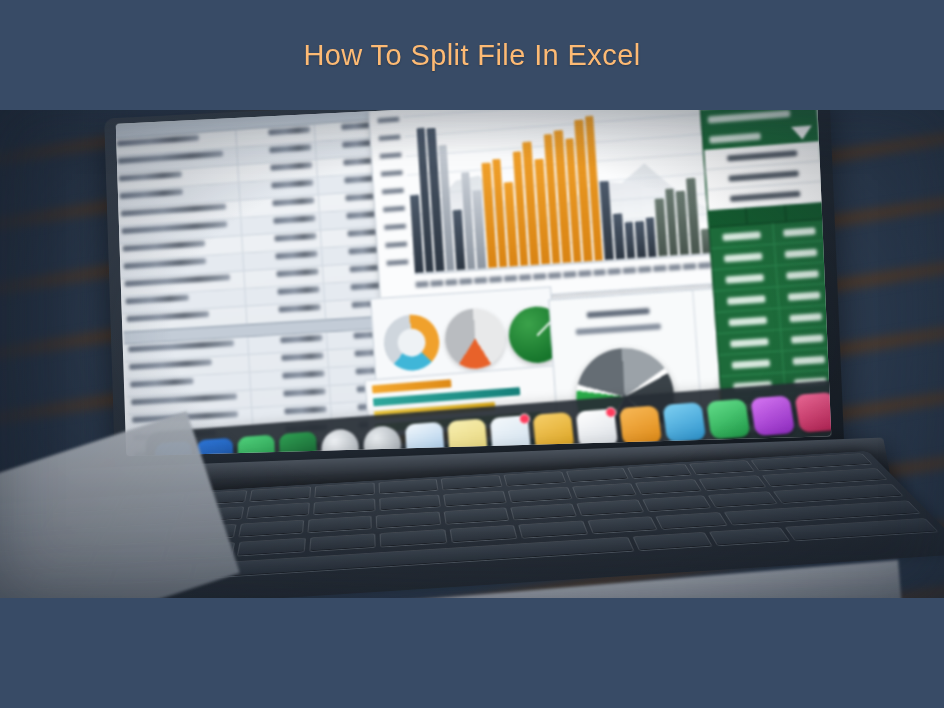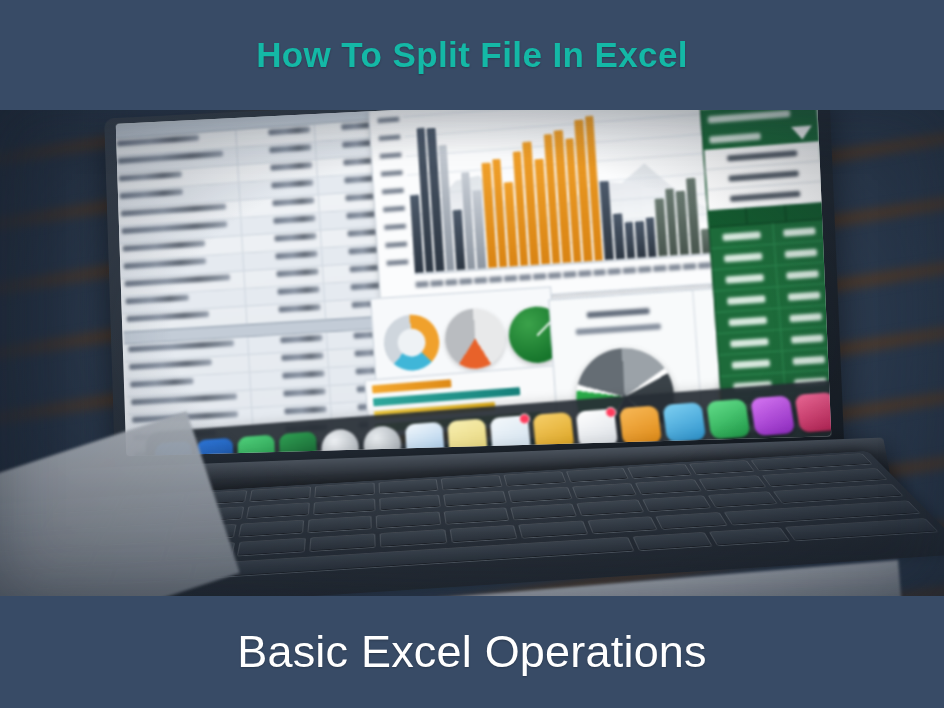--- a/index.html
+++ b/index.html
@@ -12,21 +12,21 @@
 
   
   .banner{
     position:absolute;left:0;width:944px;
     background:#384b66;display:flex;align-items:center;justify-content:center;
     z-index:40;
   }
   .banner-top{top:0;height:110px;}
   .banner-bottom{top:596px;height:112px;}
   .banner-top .txt{
-    color:#14b8a6;font-size:35px;font-weight:700;letter-spacing:.4px;
+    color:#fdba74;font-size:29px;font-weight:400;letter-spacing:.4px;
     text-shadow:0 1px 2px rgba(0,0,0,.25);white-space:nowrap;
   }
   .banner-bottom .txt{
     color:#ffffff;font-size:45px;font-weight:400;letter-spacing:.2px;
     text-shadow:0 1px 2px rgba(0,0,0,.25);white-space:nowrap;
   }
 
   
   .photo{
     position:absolute;left:0;top:108px;width:944px;height:490px;overflow:hidden;
@@ -890,17 +890,14 @@
         </div>
       </div>
       <div class="palmrest"></div>
       <div class="edge-left"></div>
     </div>
 
     <div class="wood-vign"></div>
     <div class="softfocus"></div>
   </div>
 
-  <div class="banner banner-bottom">
-    <div class="txt">Basic Excel Operations</div>
-  </div>
 
 </div>
 
 </body></html>

